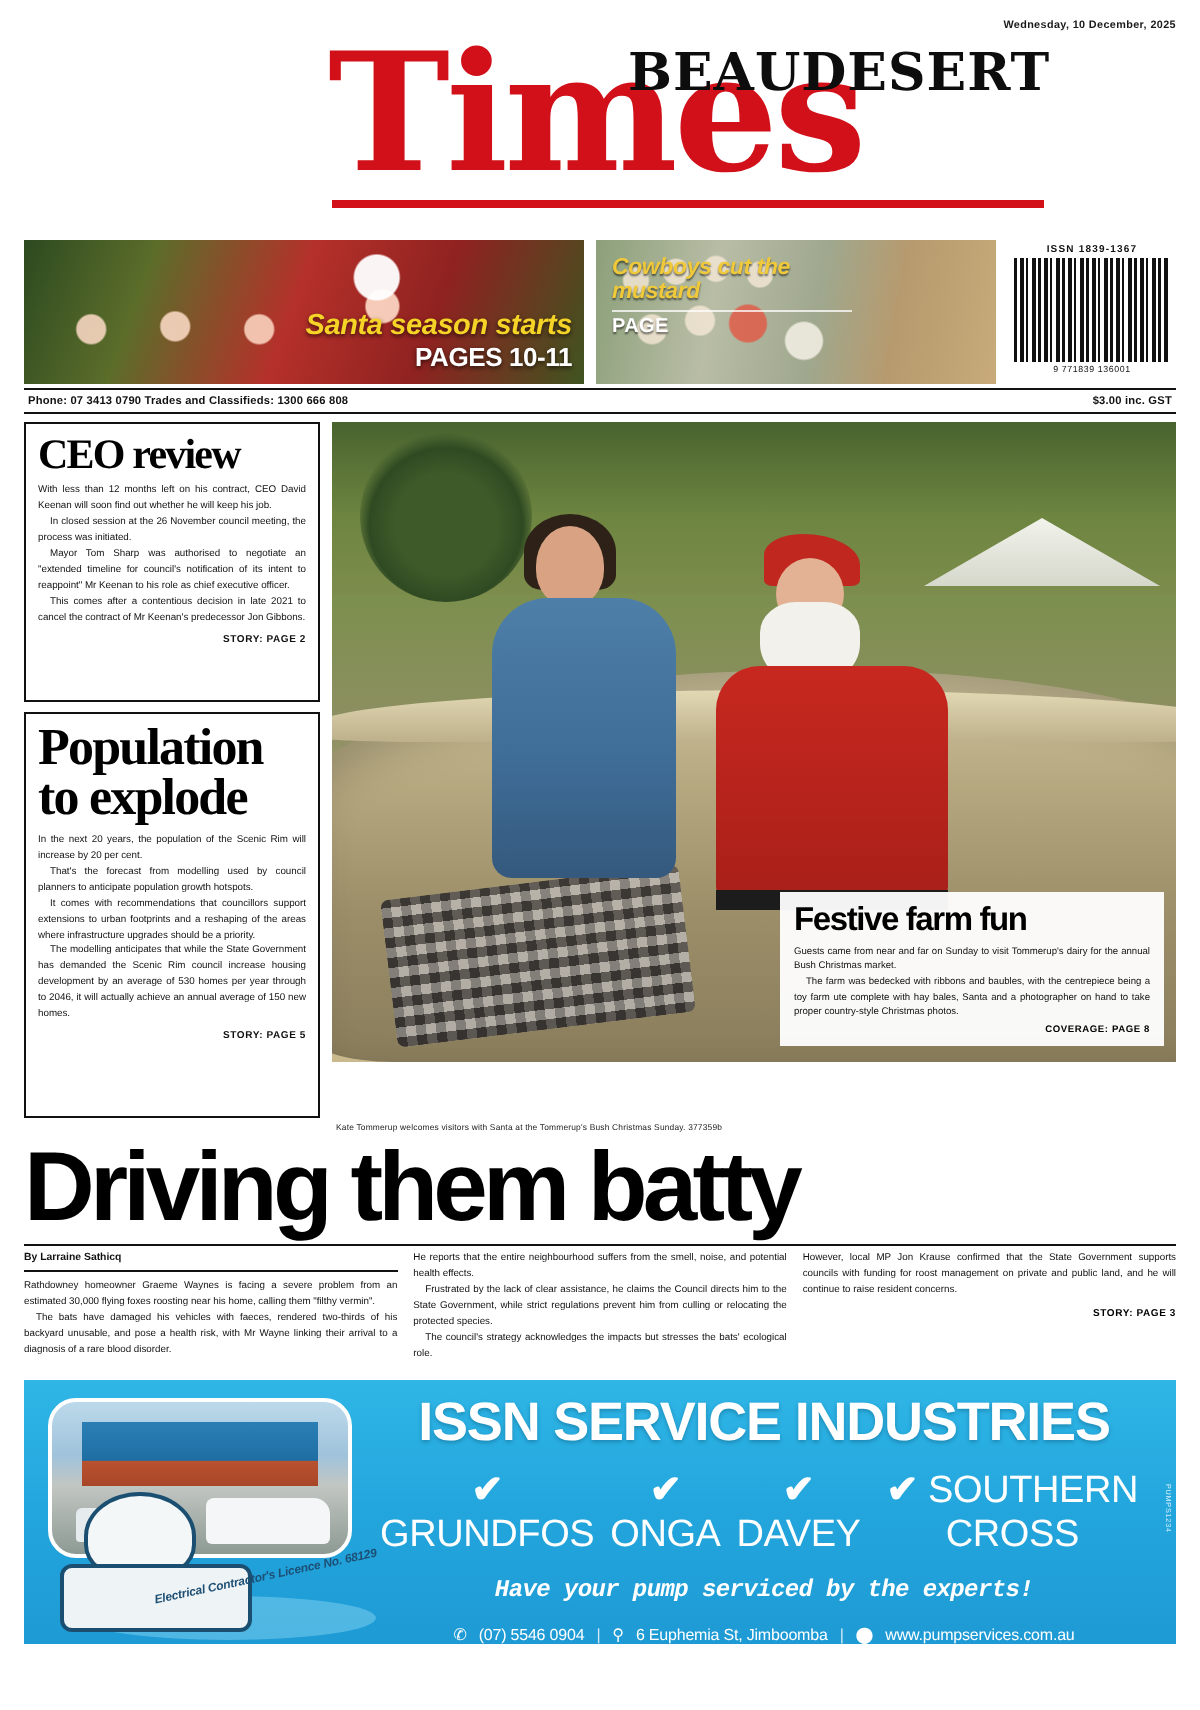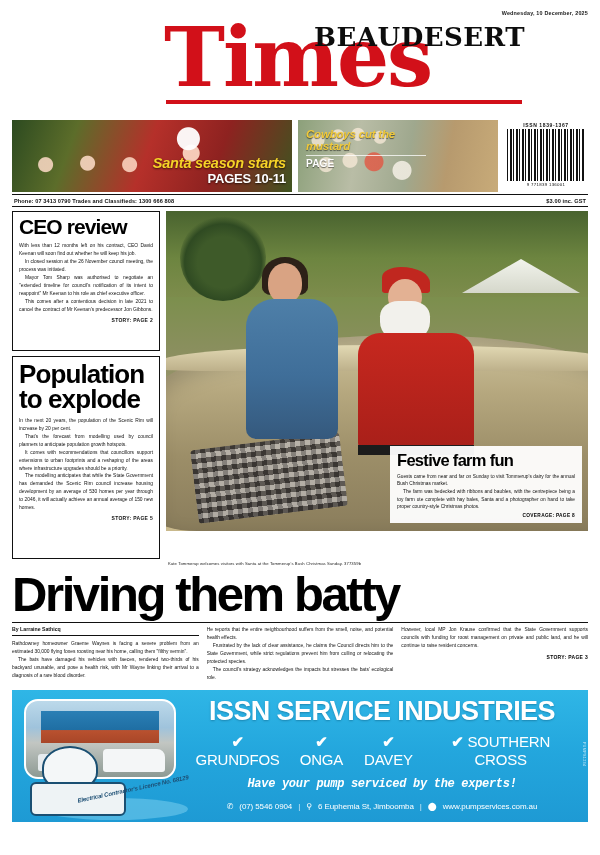--- a/index.html
+++ b/index.html
@@ -106,21 +106,21 @@
   .left-col { width: 148px; display: flex; flex-direction: column; gap: 5px; }
   .right-col { flex: 1; position: relative; }
 
   .brief {
     border: 1px solid #111; padding: 5px 6px 4px 6px; background: #fff;
     display: flex; flex-direction: column;
   }
   .brief.ceo { height: 140px; }
   .brief.pop { flex: 1; }
   .brief h2 {
-    font-family: Liberation Sans, sans-serif; font-weight: 700;
+    font-family: Liberation Serif, serif; font-weight: 700;
     font-size: 21px; line-height: .96; letter-spacing: -.9px; color: #000;
     margin-bottom: 5px;
   }
   .brief.pop h2 { font-size: 26px; }
   .brief p {
     font-size: 4.9px; line-height: 1.62; color: #111; text-align: justify;
     font-family: "Liberation Sans", sans-serif;
   }
   .brief p + p { text-indent: 6px; }
   .story-ref {
@@ -279,21 +279,21 @@
     position: absolute; left: 56px; bottom: 30px; width: 130px;
     font-size: 6px; font-weight: 700; color: #1d4f74; font-style: italic;
     transform: rotate(-12deg); text-align: center; letter-spacing: -.1px;
   }
   .ad-right { position: absolute; left: 178px; right: 14px; top: 8px; text-align: center; }
   .ad-title {
     font-size: 27px; font-weight: 700; color: #fff; letter-spacing: -.6px;
     line-height: 1; text-shadow: 0 1px 2px rgba(0,60,90,.35);
   }
   .ad-brands {
-    margin-top: 8px; font-size: 15px; color: #fff; letter-spacing: -.2px;
+    margin-top: 8px; font-size: 19px; color: #fff; letter-spacing: -.2px;
     display: flex; justify-content: space-between; gap: 8px; flex-wrap: nowrap;
   }
   .ad-brands span.tick { font-weight: 700; }
   .ad-slogan {
     margin-top: 9px; font-family: Liberation Mono, monospace; font-style: italic;
     font-weight: 700; font-size: 12px; color: #fff; letter-spacing: -.3px;
   }
   .ad-contact {
     margin-top: 11px; font-size: 8px; color: #fff; display: flex;
     justify-content: center; align-items: center; gap: 6px; letter-spacing: -.1px;

